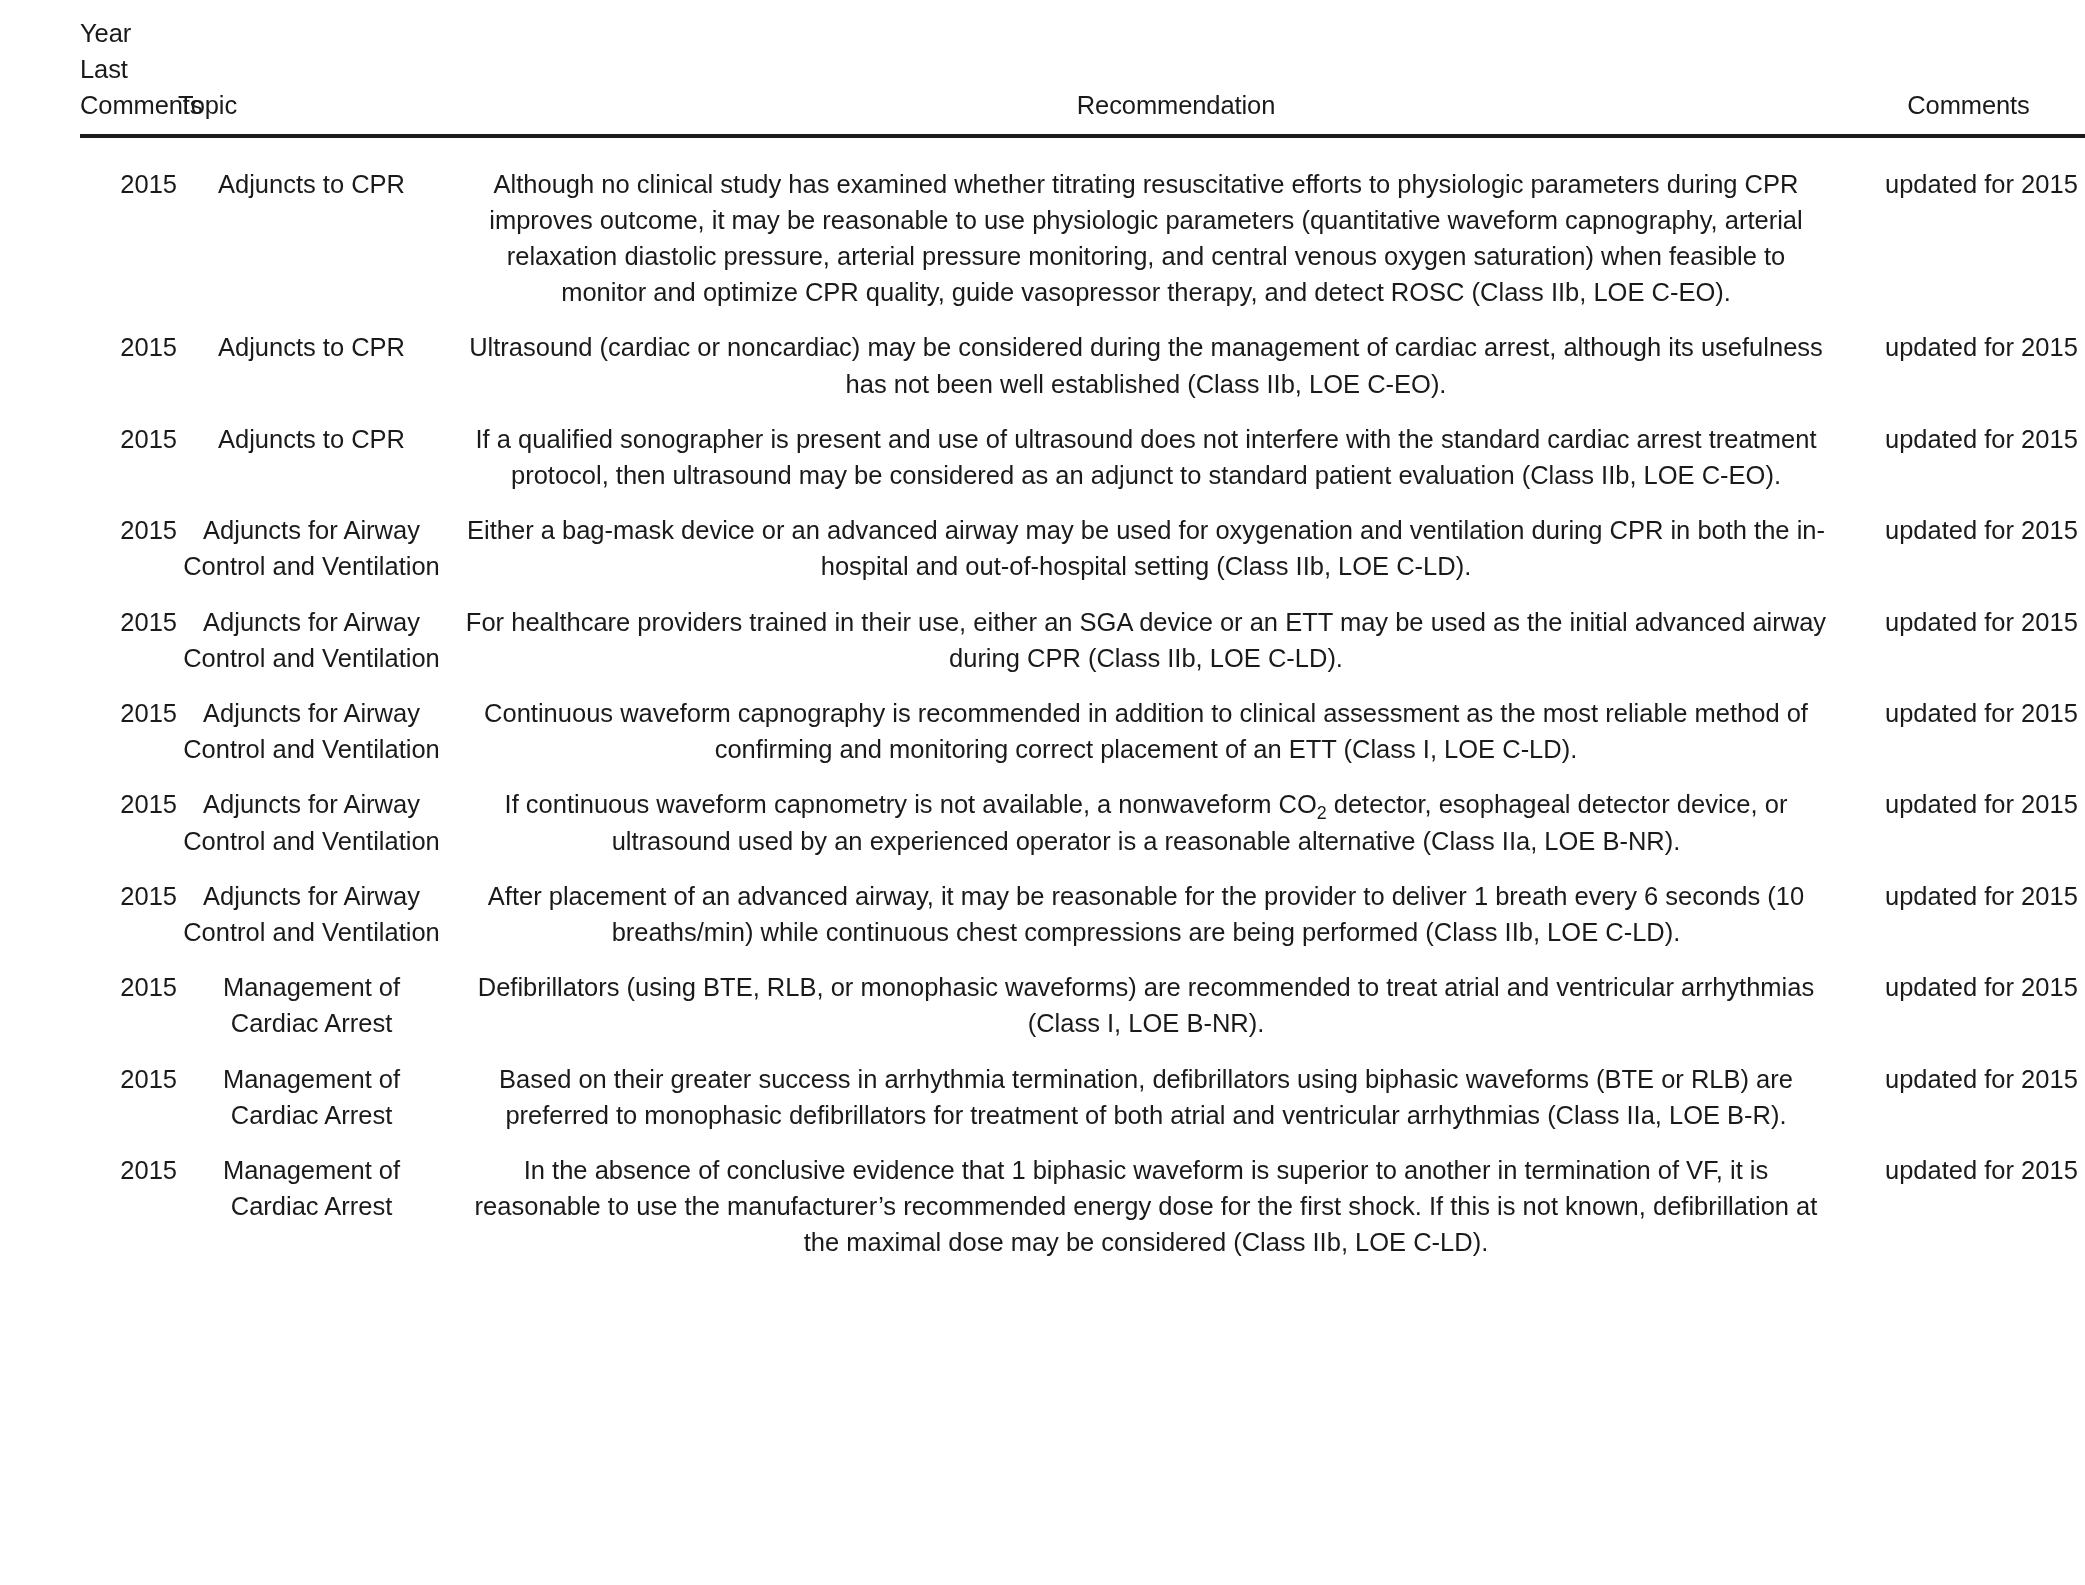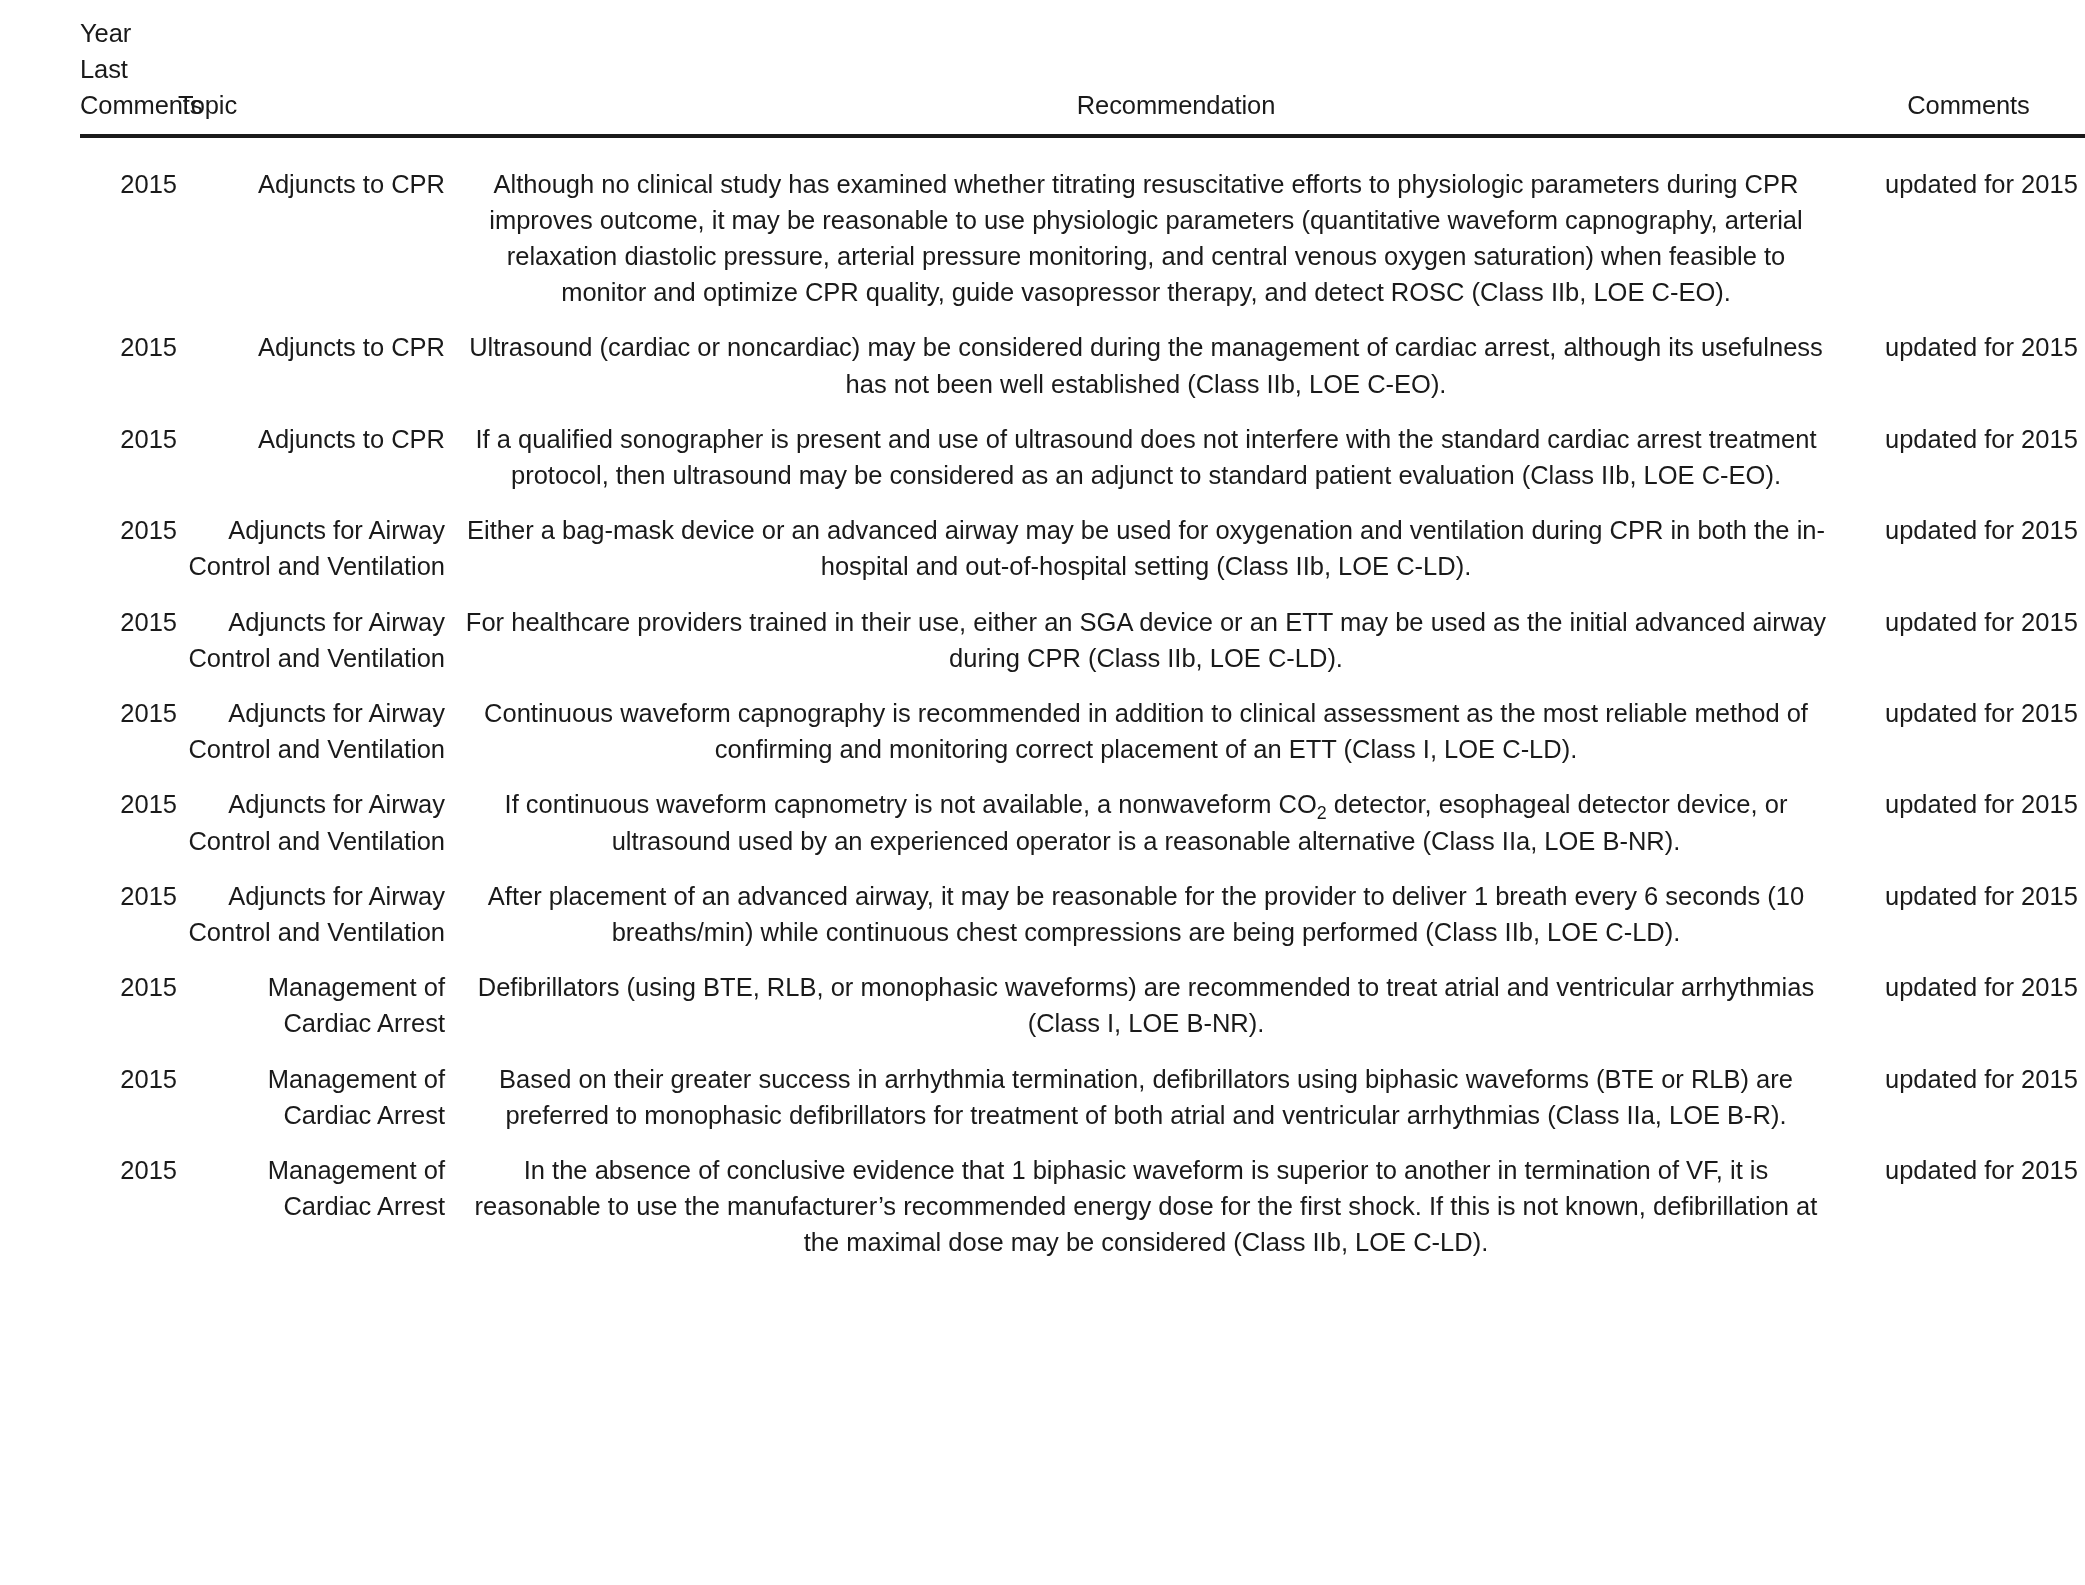--- a/index.html
+++ b/index.html
@@ -80,21 +80,21 @@
   }
 
   td.cell-year {
     padding-left: 65px;
     text-align: right;
     white-space: nowrap;
   }
   td.cell-topic {
     padding-left: 0px;
     padding-right: 18px;
-    text-align: right;
+    text-align: center;
     hyphens: none;
   }
   td.cell-rec {
     padding-left: 0px;
     padding-right: 56px;
     text-align: center;
   }
   td.cell-comment {
     padding-left: 0px;
     padding-right: 6px;

